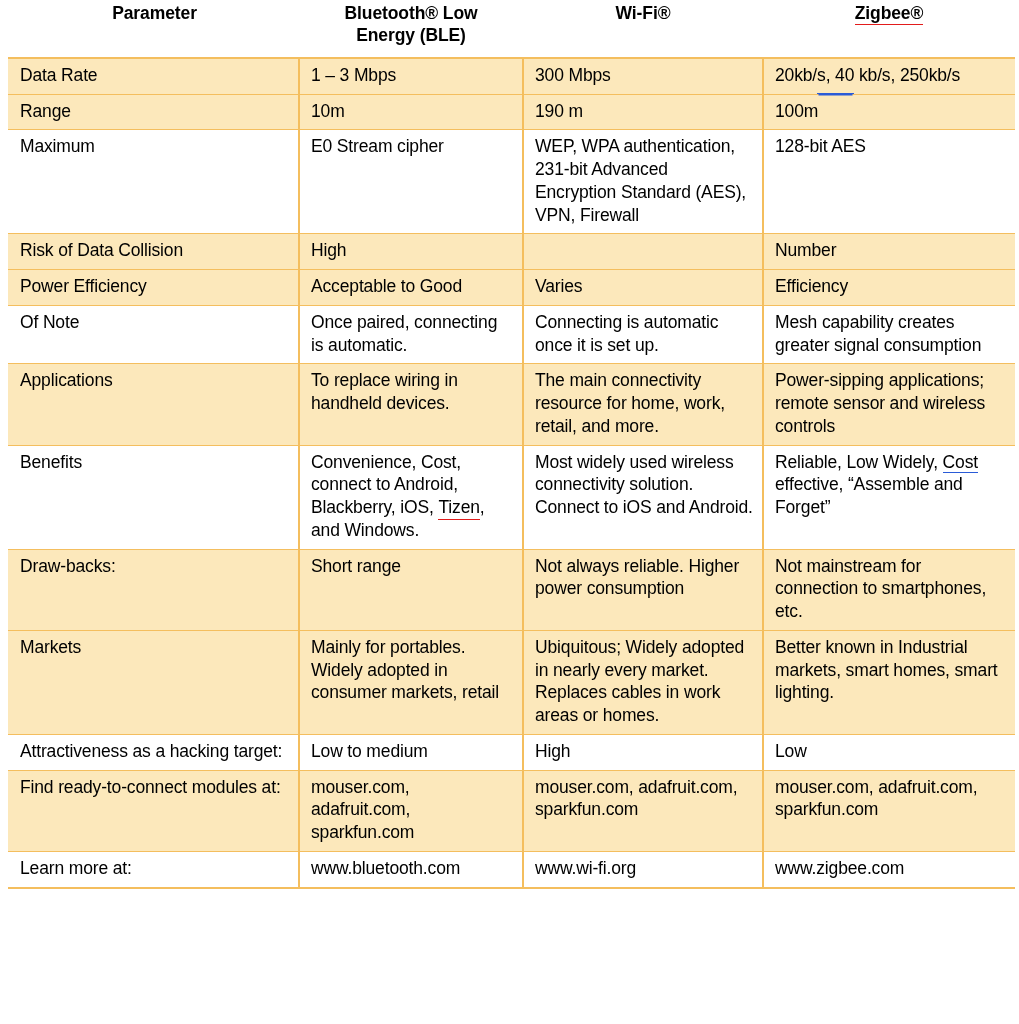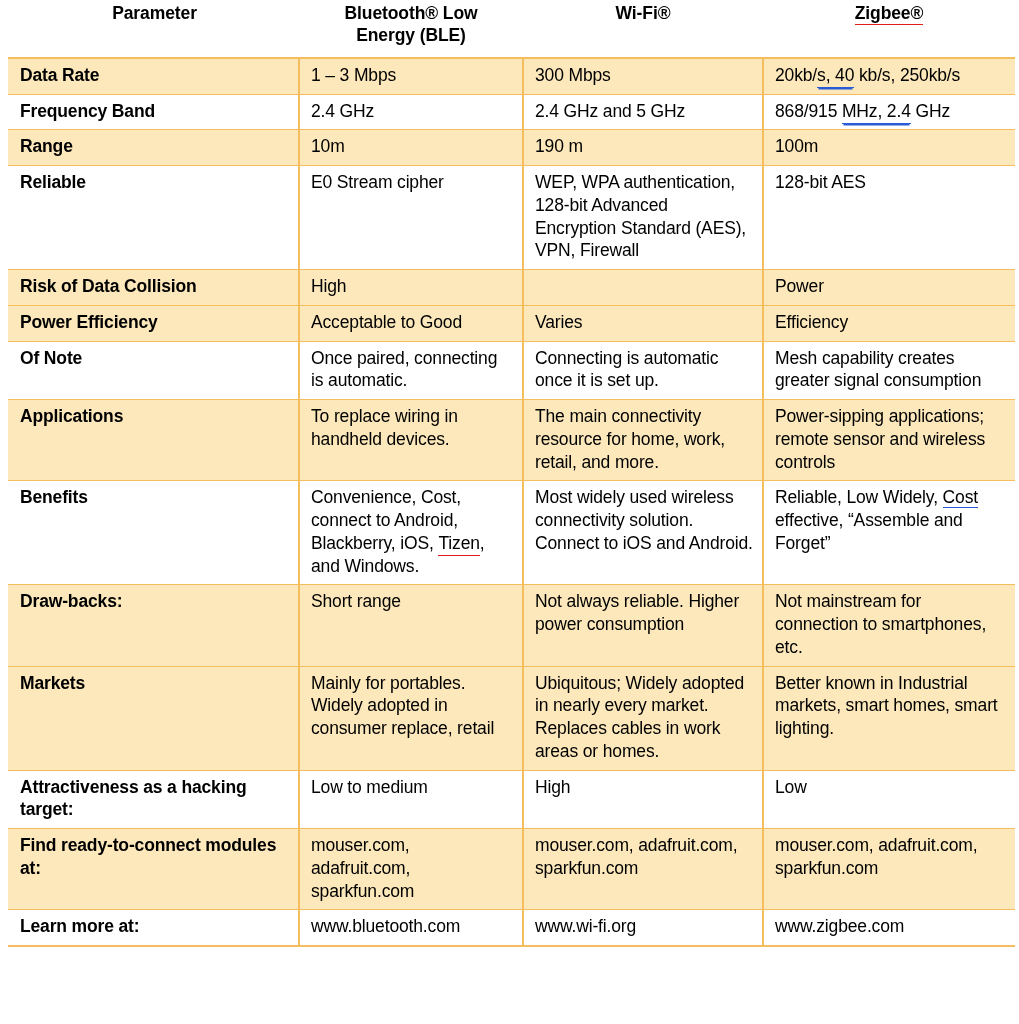--- a/index.html
+++ b/index.html
@@ -55,21 +55,21 @@
     vertical-align: top;
     font-size: 17.5px;
     line-height: 1.3;
     padding: 5px 9px 7px 11px;
     letter-spacing: -0.15px;
   }
   tbody tr.shade td { background: #FCE8BB; }
   tbody tr.plain td { background: #ffffff; }
 
   tbody td.label {
-    font-weight: bold;
+    font-weight: normal;
     border-left: none;
     padding-left: 12px;
   }
   tbody td.last {
     border-right: none;
   }
 
   
   tbody tr td {
     border-top-width: 1px;
@@ -89,21 +89,21 @@
     content: "";
     position: absolute;
     left: 0; right: 0; bottom: -3px;
     height: 4px;
     background:
       radial-gradient(circle at 1.5px 3px, rgba(0,0,0,0) 1.4px, #e21b1b 1.5px, #e21b1b 2.0px, rgba(0,0,0,0) 2.1px) 0 0/3px 4px repeat-x;
   }
   .gr-blue {
     border-bottom: 1.5px solid #2a5bd7;
     box-shadow: 0 3px 0 -1.5px #2a5bd7;
-    padding-bottom: 2px;
+    padding-bottom: 8px;
     text-align: right;
   }
   .gr-blue1 {
     border-bottom: 1.5px solid #2a5bd7;
     text-align: center;
   }
 </style>
 </head>
 <body>
 
@@ -131,46 +131,40 @@
     </thead>
     <tbody>
 
       <tr class="shade">
         <td class="label">Data Rate</td>
         <td class="col-sep">1 – 3 Mbps</td>
         <td class="col-sep">300 Mbps</td>
         <td class="col-sep last"><span>20kb/</span><span class="gr-blue">s,  40</span><span> kb/s, 250kb/s</span></td>
       </tr>
 
-      <tr class="plain">
-        <td class="label">Frequency Band</td>
-        <td class="col-sep">2.4 GHz</td>
-        <td class="col-sep">2.4 GHz and 5 GHz</td>
-        <td class="col-sep last"><span>868/915 </span><span class="gr-blue">MHz,  2.4</span><span> GHz</span></td>
-      </tr>
 
       <tr class="shade">
         <td class="label">Range</td>
         <td class="col-sep">10m</td>
         <td class="col-sep">190 m</td>
         <td class="col-sep last">100m</td>
       </tr>
 
       <tr class="plain">
-        <td class="label">Reliable</td>
+        <td class="label">Maximum</td>
         <td class="col-sep">E0 Stream cipher</td>
-        <td class="col-sep">WEP, WPA authentication, 128-bit Advanced Encryption Standard (AES), VPN, Firewall</td>
+        <td class="col-sep">WEP, WPA authentication, 231-bit Advanced Encryption Standard (AES), VPN, Firewall</td>
         <td class="col-sep last">128-bit AES</td>
       </tr>
 
       <tr class="shade">
         <td class="label">Risk of Data Collision</td>
         <td class="col-sep">High</td>
         <td class="col-sep"></td>
-        <td class="col-sep last">Power</td>
+        <td class="col-sep last">Number</td>
       </tr>
 
 
       <tr class="shade">
         <td class="label">Power Efficiency</td>
         <td class="col-sep">Acceptable to Good</td>
         <td class="col-sep">Varies</td>
         <td class="col-sep last">Efficiency</td>
       </tr>
 
@@ -198,21 +192,21 @@
       <tr class="shade">
         <td class="label">Draw-backs:</td>
         <td class="col-sep">Short range</td>
         <td class="col-sep">Not always reliable. Higher power consumption</td>
         <td class="col-sep last">Not mainstream for connection to smartphones, etc.</td>
       </tr>
 
 
       <tr class="shade">
         <td class="label">Markets</td>
-        <td class="col-sep">Mainly for portables. Widely adopted in consumer replace, retail</td>
+        <td class="col-sep">Mainly for portables. Widely adopted in consumer markets, retail</td>
         <td class="col-sep">Ubiquitous; Widely adopted in nearly every market. Replaces cables in work areas or homes.</td>
         <td class="col-sep last">Better known in Industrial markets, smart homes, smart lighting.</td>
       </tr>
 
       <tr class="plain">
         <td class="label">Attractiveness as a hacking target:</td>
         <td class="col-sep">Low to medium</td>
         <td class="col-sep">High</td>
         <td class="col-sep last">Low</td>
       </tr>

